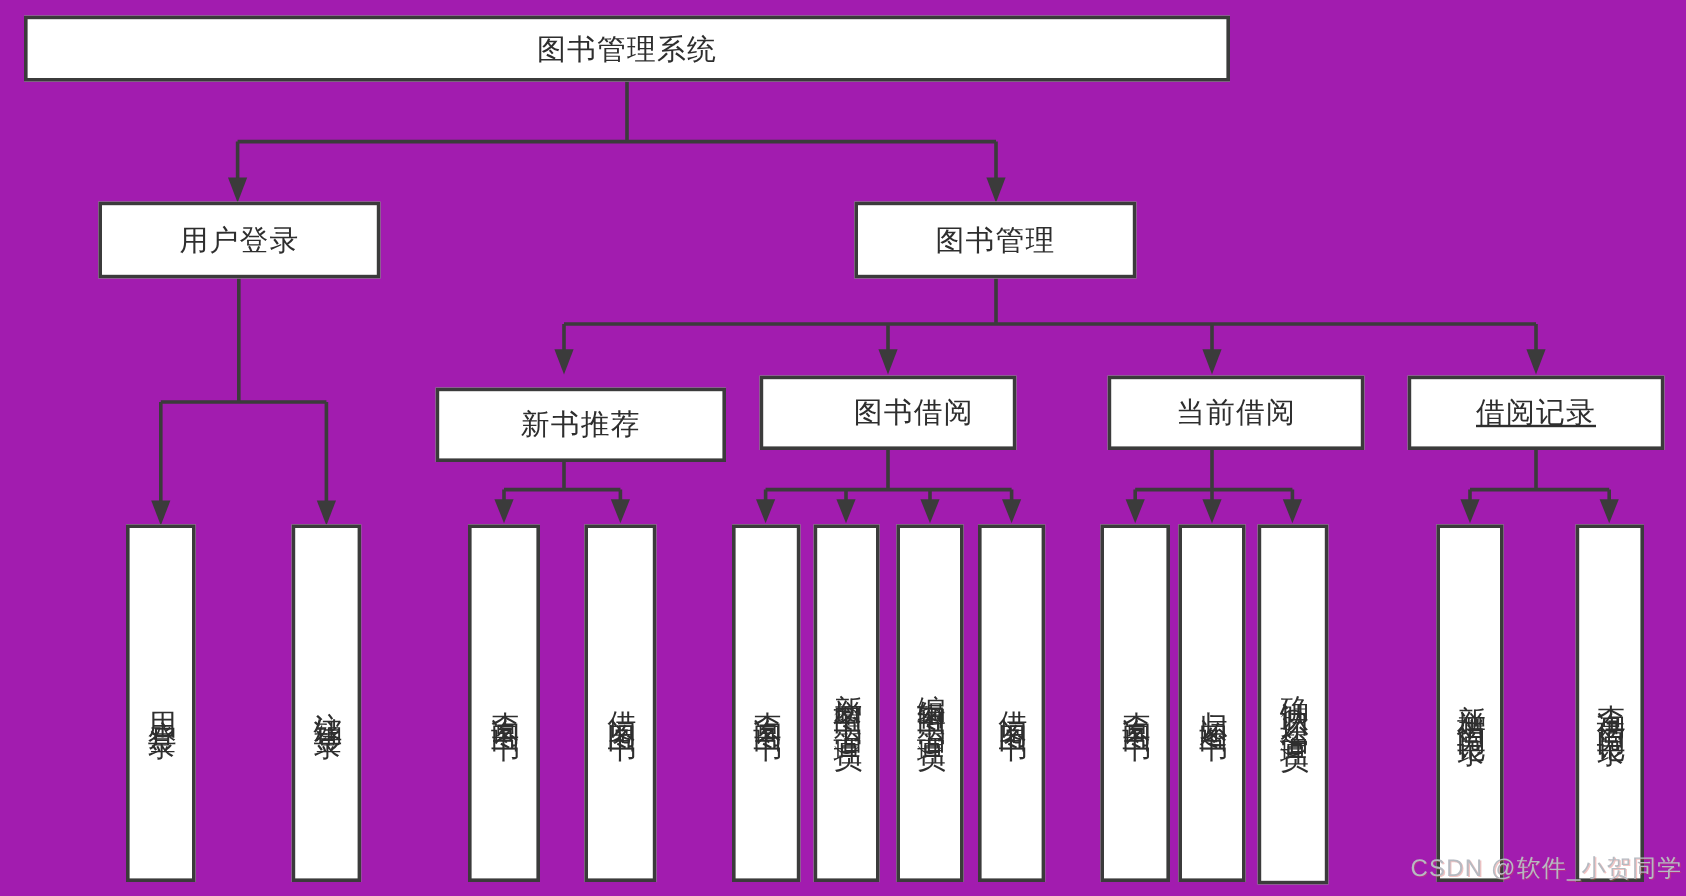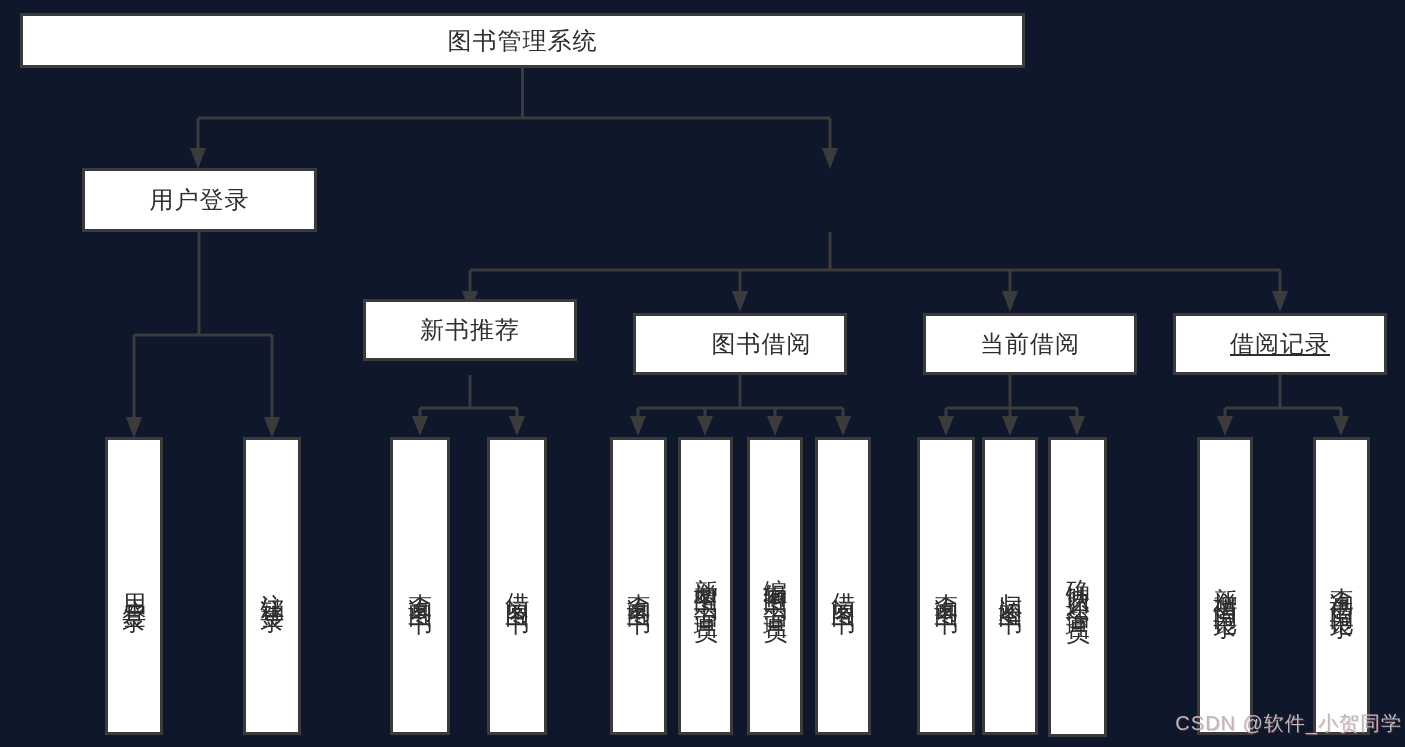--- a/index.html
+++ b/index.html
@@ -1,19 +1,19 @@
 <!DOCTYPE html>
 <html><head>
 <meta charset="utf-8">
 <style>
   html,body{margin:0;padding:0;background:#ffffff;}
   #canvas{
     position:relative;
     width:1405px;height:747px;
-    background:#0f172a;
+    background:#a21caf;
     font-family:"Liberation Sans","DejaVu Sans",sans-serif;
     overflow:hidden;
   }
   .node{
     position:absolute;
     box-sizing:border-box;
     border:3px solid #3b3b3b;
     background:#ffffff;
     display:flex;
     align-items:center;
@@ -93,22 +93,25 @@
     <polygon points="1333,416 1349,416 1341,436" fill="#3b3b3b" stroke="none"></polygon>
   </svg>
 
   <div class="node" style="left:20px;top:13px;width:1005px;height:55px;">
     <span class="lbl">图书管理系统</span>
   </div>
 
   <div class="node" style="left:82px;top:168px;width:235px;height:64px;">
     <span class="lbl">用户登录</span>
   </div>
+  <div class="node" style="left:712px;top:168px;width:235px;height:64px;">
+    <span class="lbl">图书管理</span>
+  </div>
 
-  <div class="node" style="left:363px;top:299px;width:214px;height:62px;">
+  <div class="node" style="left:363px;top:323px;width:242px;height:62px;">
     <span class="lbl">新书推荐</span>
   </div>
   <div class="node" style="left:633px;top:313px;width:214px;height:62px;padding-left:43px;">
     <span class="lbl">图书借阅</span>
   </div>
   <div class="node" style="left:903px;top:313px;width:214px;height:62px;margin-left:20px;">
     <span class="lbl">当前借阅</span>
   </div>
   <div class="node" style="left:1173px;top:313px;width:214px;height:62px;text-decoration:underline;">
     <span class="lbl">借阅记录</span>

